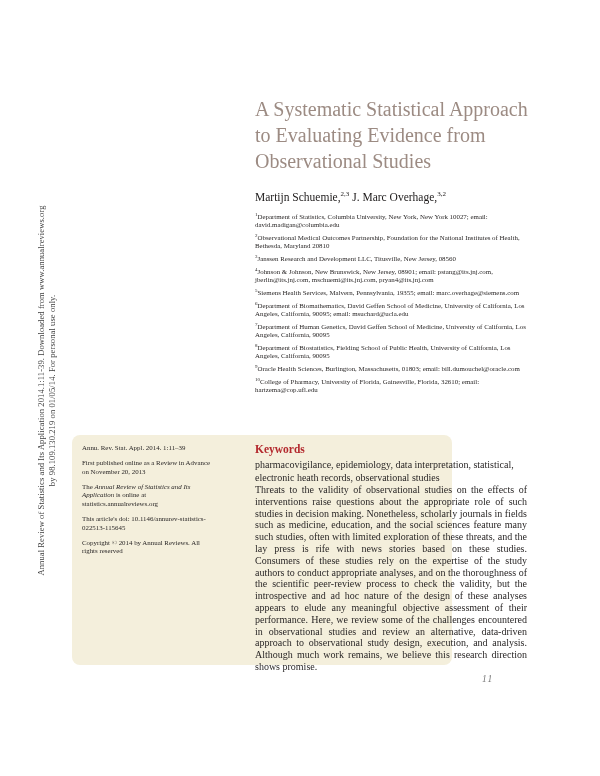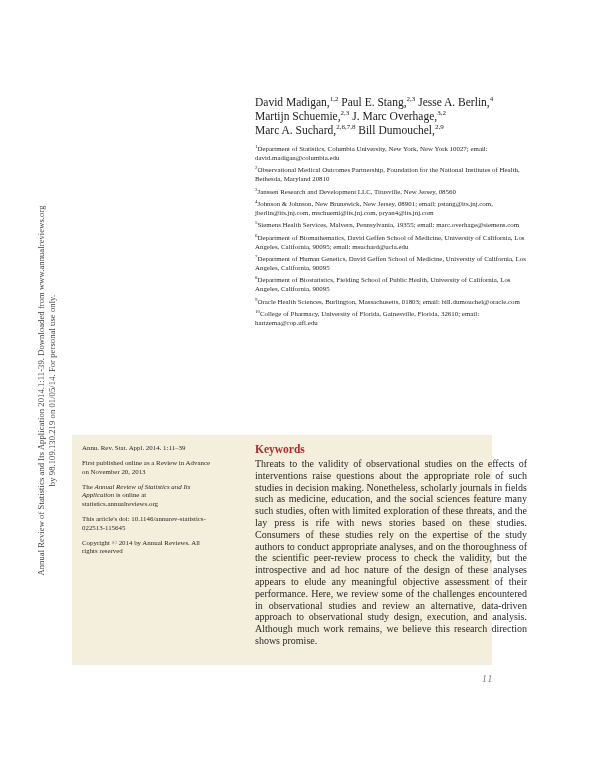--- a/index.html
+++ b/index.html
@@ -44,22 +44,23 @@
     margin:4.5px 0 0 0;
     font-size:6.9px;
     line-height:8.3px;
     color:#2a2727;
   }
   .affils sup{font-size:5px;line-height:0;}
   
   .pub-box{
     position:absolute;
     left:72px;top:435px;
-    width:420px;height:230px;
+    width:380px;height:230px;
     background:#f4efdc;
+    border-radius:8px;
   }
   .pub-left{
     position:absolute;left:10px;top:9px;width:134px;
   }
   .pub-left p{
     margin:0 0 6.5px 0;
     font-size:6.9px;
     line-height:8.6px;
     color:#2a2727;
   }
@@ -99,24 +100,27 @@
 <body>
 
 <div class="page">
 
   <div class="vertical-note">
     <div>Annual Review of Statistics and Its Application 2014.1:11-39. Downloaded from www.annualreviews.org</div>
     <div>by 98.109.130.219 on 01/05/14. For personal use only.</div>
   </div>
 
   <div class="main">
+    <h1 class="title">
+      <span>A Systematic Statistical Approach</span><br>
+      <span>to Evaluating Evidence from</span><br>
+      <span>Observational Studies</span>
+    </h1>
     <div class="authors" id="authors">
-        <div>David Madigan,<sup>1,2</sup> Paul E. Stang,<sup>2,3</sup> Jesse A. Berlin,<sup>4</sup></div>
         <div>Martijn Schuemie,<sup>2,3</sup> J. Marc Overhage,<sup>3,2</sup></div>
-        <div>Marc A. Suchard,<sup>2,6,7,8</sup> Bill Dumouchel,<sup>2,9</sup></div>
       </div>
     <div class="affils" id="affils">
         <p><sup>1</sup>Department of Statistics, Columbia University, New York, New York 10027; email: david.madigan@columbia.edu</p>
         <p><sup>2</sup>Observational Medical Outcomes Partnership, Foundation for the National Institutes of Health, Bethesda, Maryland 20810</p>
         <p><sup>3</sup>Janssen Research and Development LLC, Titusville, New Jersey, 08560</p>
         <p><sup>4</sup>Johnson &amp; Johnson, New Brunswick, New Jersey, 08901; email: pstang@its.jnj.com, jberlin@its.jnj.com, mschuemi@its.jnj.com, pryan4@its.jnj.com</p>
         <p><sup>5</sup>Siemens Health Services, Malvern, Pennsylvania, 19355; email: marc.overhage@siemens.com</p>
         <p><sup>6</sup>Department of Biomathematics, David Geffen School of Medicine, University of California, Los Angeles, California, 90095; email: msuchard@ucla.edu</p>
         <p><sup>7</sup>Department of Human Genetics, David Geffen School of Medicine, University of California, Los Angeles, California, 90095</p>
         <p><sup>8</sup>Department of Biostatistics, Fielding School of Public Health, University of California, Los Angeles, California, 90095</p>
@@ -128,19 +132,20 @@
   <div class="pub-box">
     <div class="pub-left" id="pubinfo">
         <p>Annu. Rev. Stat. Appl. 2014. 1:11–39</p>
         <p>First published online as a Review in Advance on November 20, 2013</p>
         <p>The <em>Annual Review of Statistics and Its Application</em> is online at statistics.annualreviews.org</p>
         <p>This article's doi: 10.1146/annurev-statistics-022513-115645</p>
         <p>Copyright © 2014 by Annual Reviews. All rights reserved</p>
       </div>
     <div class="pub-right">
       <h2>Keywords</h2>
+      <p class="kw-text">pharmacovigilance, epidemiology, data interpretation, statistical, electronic heath records, observational studies</p>
       <p class="abs-text">Threats to the validity of observational studies on the effects of interventions raise questions about the appropriate role of such studies in decision making. Nonetheless, scholarly journals in fields such as medicine, education, and the social sciences feature many such studies, often with limited exploration of these threats, and the lay press is rife with news stories based on these studies. Consumers of these studies rely on the expertise of the study authors to conduct appropriate analyses, and on the thoroughness of the scientific peer-review process to check the validity, but the introspective and ad hoc nature of the design of these analyses appears to elude any meaningful objective assessment of their performance. Here, we review some of the challenges encountered in observational studies and review an alternative, data-driven approach to observational study design, execution, and analysis. Although much work remains, we believe this research direction shows promise.</p>
     </div>
   </div>
 
   <div class="page-number">11</div>
 
 </div>
 
 </body></html>

